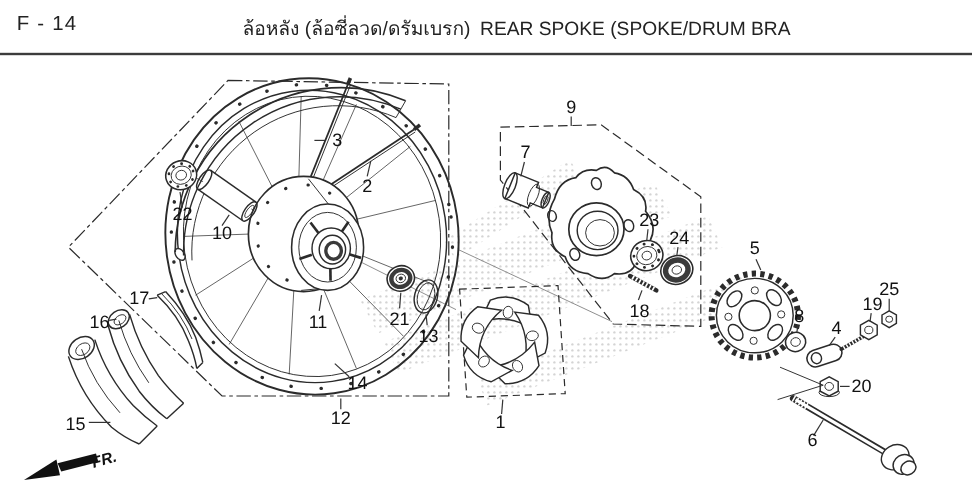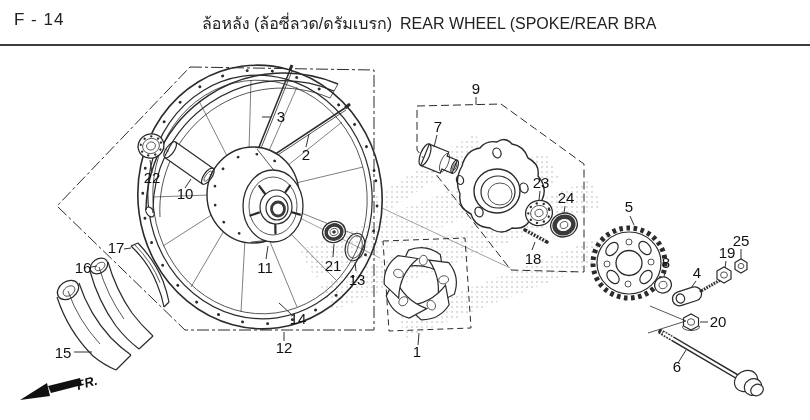--- a/index.html
+++ b/index.html
@@ -17,21 +17,21 @@
   .lbl{font-family:"Liberation Sans","DejaVu Sans",sans-serif;font-size:15px;fill:#111;text-anchor:middle;}
   .leader{stroke:#333;stroke-width:1;fill:none;}
   .axis{stroke:#8a8a8a;stroke-width:0.8;fill:none;}
   .frtxt{font-family:"Liberation Sans","DejaVu Sans",sans-serif;font-size:13px;font-weight:bold;font-style:italic;fill:#111;}
 </style>
 </head>
 <body>
 
 <div class="page">
   <div class="page-code">F - 14</div>
-  <div class="page-title"><span>ล้อหลัง (ล้อซี่ลวด/ดรัมเบรก)</span><span class="en">REAR WHEEL (SPOKE/REAR BRA</span></div>
+  <div class="page-title"><span>ล้อหลัง (ล้อซี่ลวด/ดรัมเบรก)</span><span class="en">REAR SPOKE (SPOKE/DRUM BRA</span></div>
   <div class="divider"></div>
 
   <svg width="810" height="420" viewBox="0 0 810 420">
     <defs>
       <pattern id="dots" width="5" height="5" patternUnits="userSpaceOnUse">
         <circle cx="2" cy="2" r="1" fill="#cdcdcd"></circle>
       </pattern>
     </defs>
 
     <g opacity="0.85">

